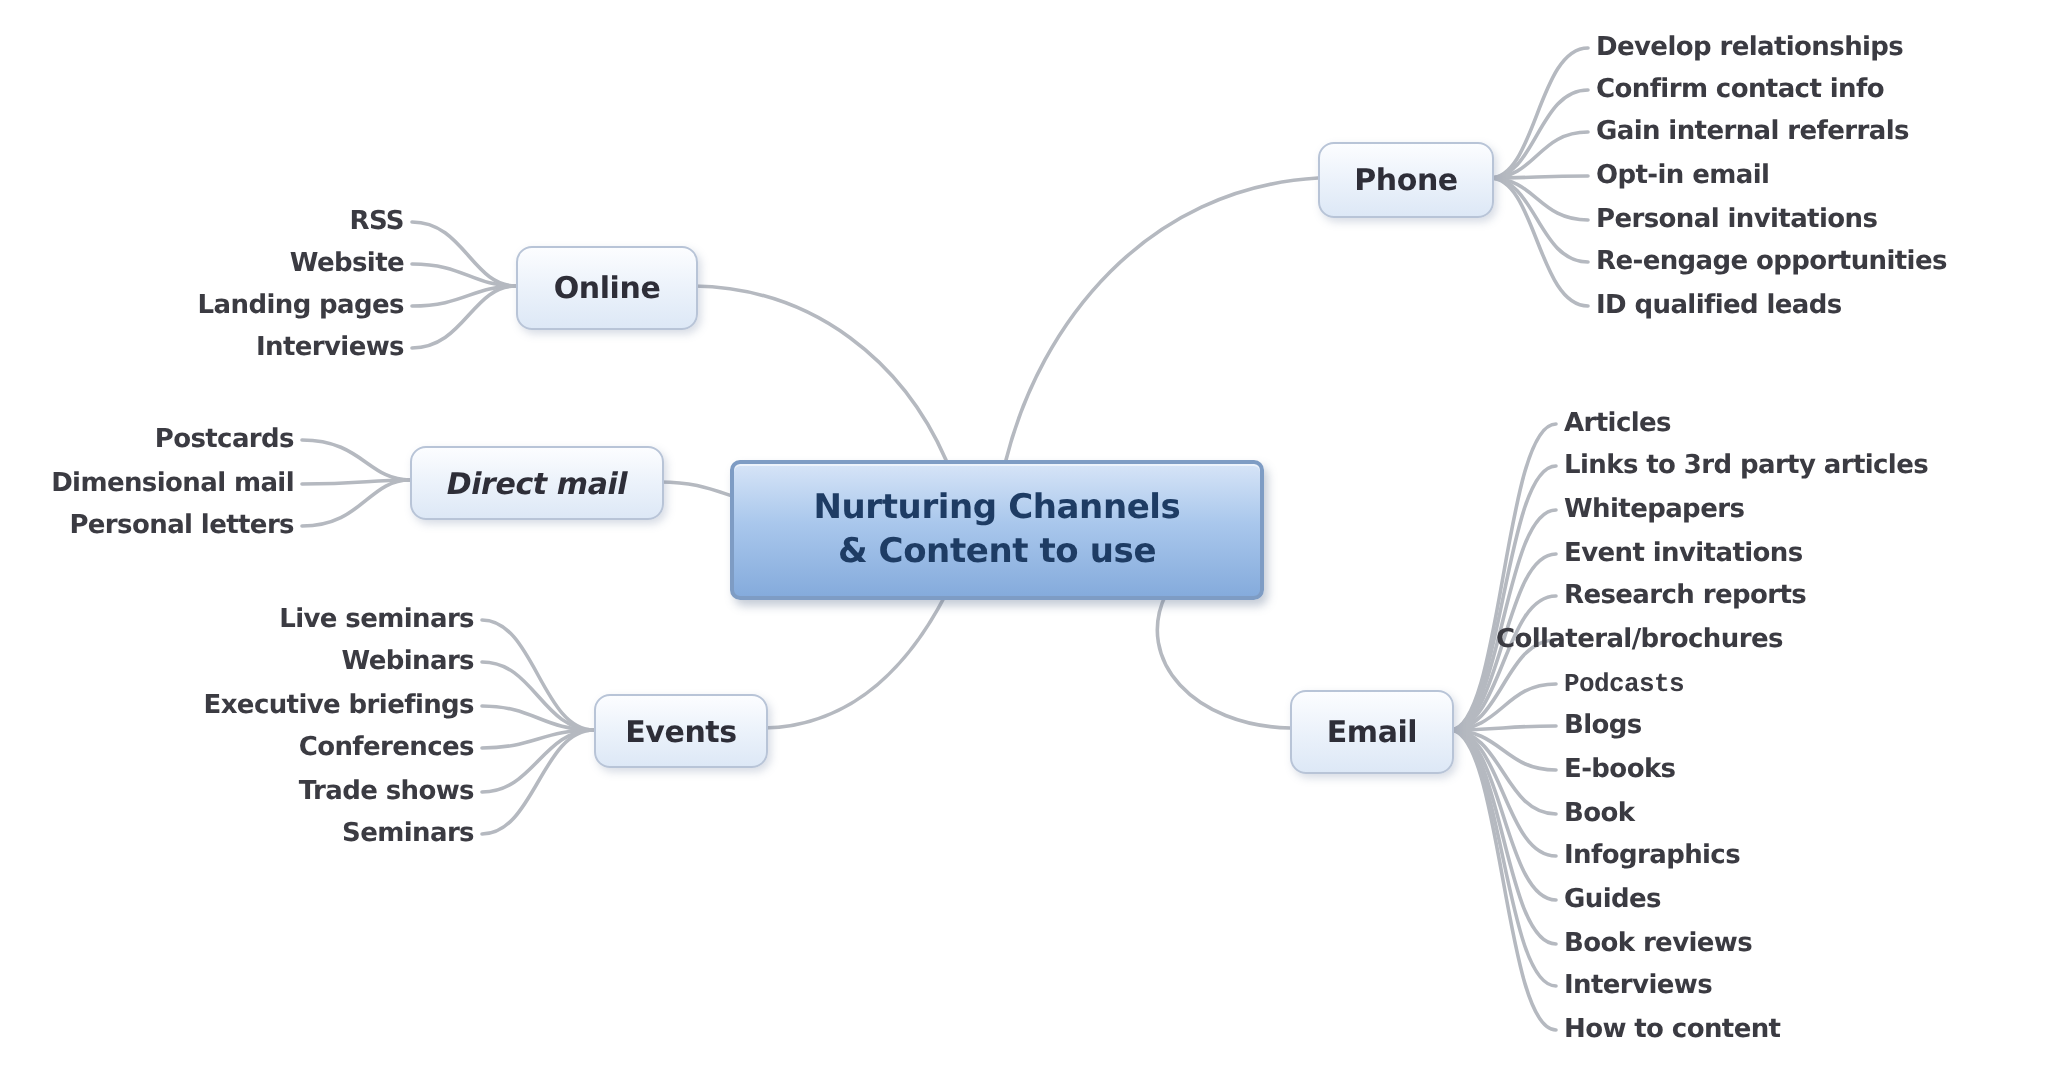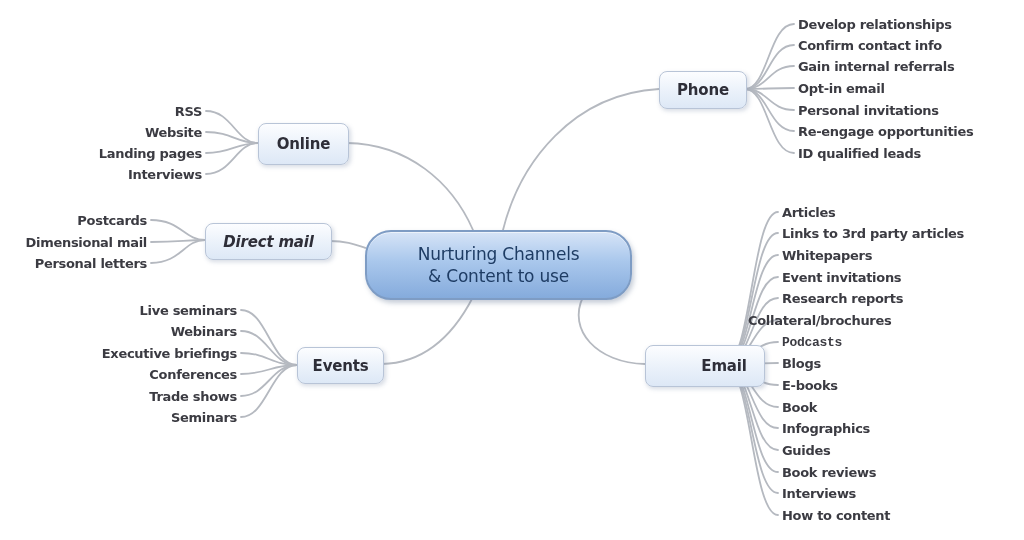--- a/index.html
+++ b/index.html
@@ -14,23 +14,23 @@
     background:linear-gradient(180deg,#fcfdff 0%,#eaf1fa 55%,#dde8f6 100%);
     border:1.5px solid #b8c4d7;border-radius:8px;
     box-shadow:1.5px 2px 4px rgba(110,130,160,0.28);
     font-weight:bold;font-size:15px;color:#2e2e38;letter-spacing:-0.2px;
     cursor:default;
   }
   .central{
     position:absolute;left:365px;top:230px;width:263px;height:66px;
     display:flex;flex-direction:column;align-items:center;justify-content:center;
     background:linear-gradient(180deg,#d6e4f7 0%,#a9c7ec 45%,#85abdc 100%);
-    border:2px solid #7e9cc4;border-radius:26px;
+    border:2px solid #7e9cc4;border-radius:5px;
     box-shadow:2px 3px 5px rgba(90,110,140,0.35), inset 0 1px 0 rgba(255,255,255,0.55);
-    font-weight:normal;font-size:17px;color:#1e3c64;line-height:1.3;letter-spacing:-0.2px;
+    font-weight:bold;font-size:17px;color:#1e3c64;line-height:1.3;letter-spacing:-0.2px;
     text-align:center;
   }
   .leaf{
     position:absolute;transform:translateY(-50%);
     font-weight:bold;font-size:13px;color:#3b3b42;letter-spacing:-0.3px;
     white-space:nowrap;cursor:default;
   }
   .leaf.r{text-align:right;}
 </style>
 </head>
@@ -97,21 +97,21 @@
   </div>
   <div class="topic" style="left:258px;top:123px;width:89px;height:40px;">
     <span>Online</span>
   </div>
   <div class="topic" style="left:205px;top:223px;width:125px;height:35px;font-style:italic;">
     <span>Direct mail</span>
   </div>
   <div class="topic" style="left:297px;top:347px;width:85px;height:35px;">
     <span>Events</span>
   </div>
-  <div class="topic" style="left:645px;top:345px;width:80px;height:40px;padding-left:38px;">
+  <div class="topic" style="left:645px;top:345px;width:80px;height:40px;">
     <span>Email</span>
   </div>
 
   <div class="leaf" style="left:798px;top:24px;">Develop relationships</div>
   <div class="leaf" style="left:798px;top:45px;">Confirm contact info</div>
   <div class="leaf" style="left:798px;top:66px;">Gain internal referrals</div>
   <div class="leaf" style="left:798px;top:88px;">Opt-in email</div>
   <div class="leaf" style="left:798px;top:110px;">Personal invitations</div>
   <div class="leaf" style="left:798px;top:131px;">Re-engage opportunities</div>
   <div class="leaf" style="left:798px;top:153px;">ID qualified leads</div>

